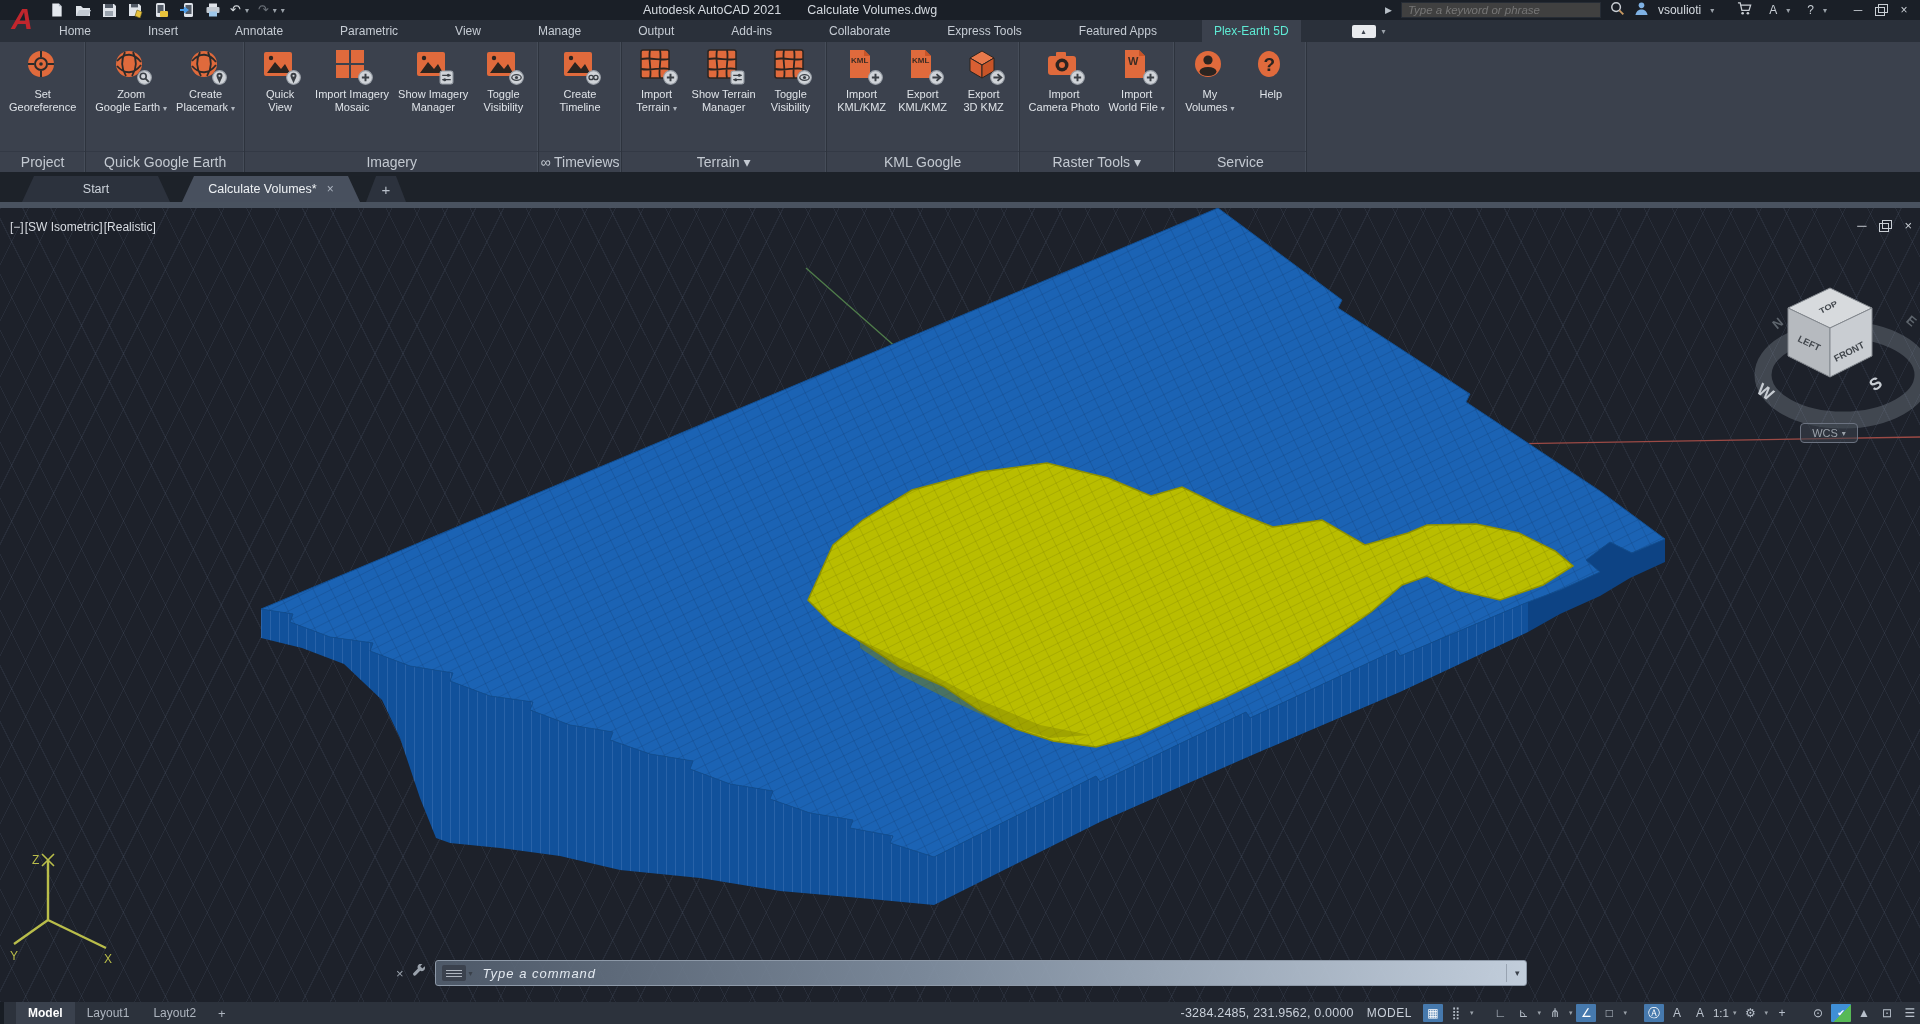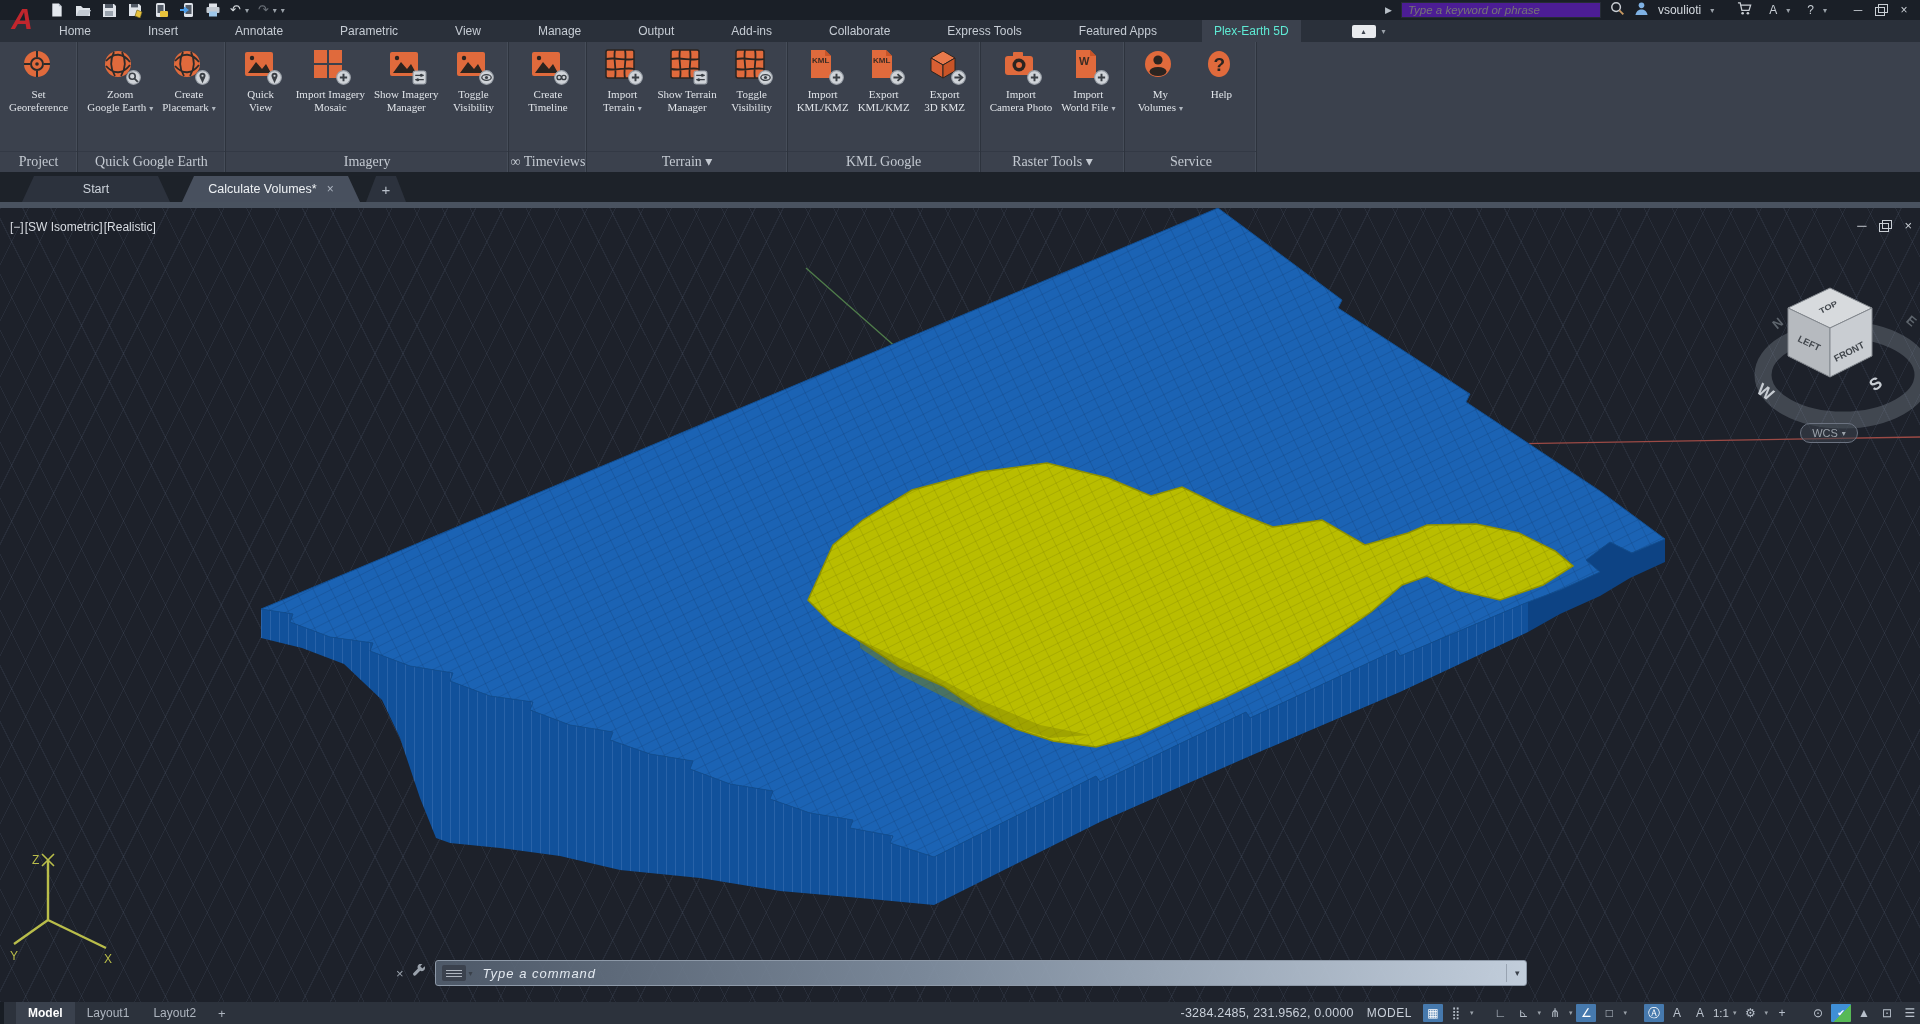--- a/index.html
+++ b/index.html
@@ -10,37 +10,37 @@
   .alogo{position:absolute;left:2px;top:0px;width:40px;height:40px;z-index:5;
     font:italic bold 30px "Liberation Sans",sans-serif;color:#c1262d;line-height:38px;text-align:center;}
   .qat{position:absolute;left:48px;top:1px;display:flex;align-items:center;gap:9px;height:18px;}
   .qat .qi{width:17px;height:16px;display:flex;align-items:center;justify-content:center;}
   .qat .tx{font-size:13px;color:#d6dade;line-height:16px;}
   .qat .dim{color:#6a7078;}
   .qat .car{font-size:8px;color:#9aa1a9;margin-left:-5px;}
   .titlemid{position:absolute;left:560px;top:0;width:460px;height:20px;display:flex;gap:26px;justify-content:center;align-items:center;font-size:12.5px;color:#d4d9df;}
   .infocenter{position:absolute;right:8px;top:1px;display:flex;align-items:center;gap:9px;height:18px;color:#c6ccd3;}
   .ic-arrow{font-size:9px;color:#b9c0c8;}
-  .searchbox{width:200px;height:16px;background:#4c1d95;border:1px solid #262c35;display:flex;align-items:center;padding:0 4px;}
+  .searchbox{width:200px;height:16px;background:#404040;border:1px solid #262c35;display:flex;align-items:center;padding:0 4px;}
   .searchbox input{flex:1;background:transparent;border:0;outline:0;color:#aab1ba;font:italic 11.5px "Liberation Sans",sans-serif;}
   .uname{font-size:12px;color:#d5dae0;}
   .car2{font-size:8px;color:#9aa1a9;}
   .winbtn{font-size:12px;color:#c9ced4;width:16px;text-align:center;line-height:16px;}
   .ico-restore{position:relative;width:12px;height:12px;display:inline-block;}
   .ico-restore::before{content:"";position:absolute;left:0;bottom:0;width:8px;height:7px;border:1px solid #c9ced4;}
   .ico-restore::after{content:"";position:absolute;left:3px;top:0px;width:8px;height:7px;border:1px solid #c9ced4;}
   
   .menubar{position:absolute;left:0;top:20px;width:1920px;height:22px;background:#2a303a;display:flex;align-items:stretch;padding-left:47px;font-size:12px;color:#c6ccd4;gap:33px;}
   .mtab{padding:0 12px;display:flex;align-items:center;cursor:default;}
   .mtab.active{background:#3b414d;color:#5eead4;}
   .ribtoggle{display:flex;align-items:center;gap:6px;margin-left:18px;}
   .rtbtn{width:24px;height:13px;background:#e8eaee;border-radius:2px;color:#3b414d;font-size:8px;line-height:13px;text-align:center;}
   
   .ribbon{position:absolute;left:0;top:42px;width:1920px;height:130px;background:#3b414d;display:flex;align-items:stretch;}
-  .panel{display:flex;flex-direction:column;border-right:1px solid #2d333d;box-shadow:inset -1px 0 0 #464d59;font-family:Liberation Serif, serif;}
+  .panel{display:flex;flex-direction:column;border-right:1px solid #2d333d;box-shadow:inset -1px 0 0 #464d59;}
   .pbody{flex:1;display:flex;align-items:flex-start;justify-content:center;padding:5px 6px 0;gap:3px;}
   .ptitle{height:21px;text-align:center;font-size:14px;color:#c3c9d1;line-height:20px;border-top:1px solid #333945;padding:0 1px;white-space:nowrap;}
   .rbtn{min-width:58px;padding:0 3px;display:flex;flex-direction:column;align-items:center;font-size:11px;color:#dfe3e8;line-height:13px;text-align:center;white-space:nowrap;cursor:default;}
   .ric{position:relative;width:36px;height:38px;margin-bottom:3px;}
   .ric .base{position:absolute;left:0;top:1px;width:32px;height:32px;}
   .ric .bdg{position:absolute;right:-3px;bottom:0px;width:15px;height:15px;}
   .rl .caret{font-size:8px;color:#aeb5bd;margin-left:3px;}
   
   .doctabs{position:absolute;left:0;top:172px;width:1920px;height:30px;background:#1d2229;}
   .dtab{position:absolute;top:4px;height:26px;color:#ccd2da;font-size:12.5px;display:flex;align-items:center;justify-content:center;gap:10px;
@@ -51,21 +51,21 @@
     color:#b9c0ca;font-size:15px;display:flex;align-items:center;justify-content:center;}
   .dstrip{position:absolute;left:0;top:202px;width:1920px;height:6px;background:#49525f;}
   
   .vp{position:absolute;left:0;top:208px;width:1920px;height:794px;background-color:#1d212a;
     background-image:repeating-linear-gradient(63.43deg,rgba(90,102,125,.17) 0 1px,transparent 1px 25px),
                      repeating-linear-gradient(116.57deg,rgba(90,102,125,.17) 0 1px,transparent 1px 25px);}
   .scene{position:absolute;left:0;top:0;width:1920px;height:794px;}
   .vlabel{position:absolute;left:10px;top:12px;font-size:12px;color:#d9dde3;display:flex;gap:1px;z-index:4;}
   .vwinctl{position:absolute;right:8px;top:10px;display:flex;gap:13px;align-items:center;color:#c8cdd3;font-size:13px;z-index:4;}
   .vcube{position:absolute;left:1750px;top:30px;width:170px;height:215px;z-index:3;}
-  .wcsbadge{position:absolute;left:1800px;top:215px;width:58px;height:20px;border:1px solid #6b7280;border-radius:10px;
+  .wcsbadge{position:absolute;left:1800px;top:215px;width:58px;height:20px;border:1px solid #6b7280;border-radius:4px;
     background:rgba(60,67,77,.55);color:#9aa1a9;font-size:11px;display:flex;align-items:center;justify-content:center;gap:4px;z-index:3;}
   .ucs{position:absolute;left:8px;top:640px;width:110px;height:120px;z-index:3;}
   
   .cmd{position:absolute;left:396px;top:752px;display:flex;align-items:center;gap:8px;z-index:5;}
   .cmd .tool{color:#9aa2ac;font-size:13px;}
   .cmdbar{width:1092px;height:26px;border:1px solid #8d99a8;border-radius:3px;display:flex;align-items:center;padding:0 6px;
     background:linear-gradient(90deg,rgba(84,96,112,.88),rgba(132,147,165,.9) 45%,rgba(200,212,226,.96));}
   .kbdchip{width:24px;height:16px;background:#3b424e;border-radius:2px;margin-right:3px;display:flex;flex-direction:column;justify-content:center;gap:2px;padding:0 4px;}
   .kbdchip i{display:block;height:1px;background:#aeb5bf;}
   .cmdcaret{font-size:8px;color:#39404a;margin-right:8px;}
@@ -273,20 +273,24 @@
         <svg width="16" height="16">
           <use href="#q-print"></use>
         </svg>
       </span>
     <span class="tx">↶</span>
     <span class="car">▾</span>
     <span class="tx dim">↷</span>
     <span class="car">▾</span>
     <span class="car">▾</span>
   </div>
+  <div class="titlemid">
+    <span>Autodesk AutoCAD 2021</span>
+    <span>Calculate Volumes.dwg</span>
+  </div>
   <div class="infocenter">
     <span class="ic-arrow">▶</span>
     <span class="searchbox">
       <input placeholder="Type a keyword or phrase" style="">
     </span>
     <span><svg width="15" height="15">
           <use href="#ic-magsearch"></use>
         </svg></span>
     <span><svg width="15" height="15">
           <use href="#ic-person"></use>

